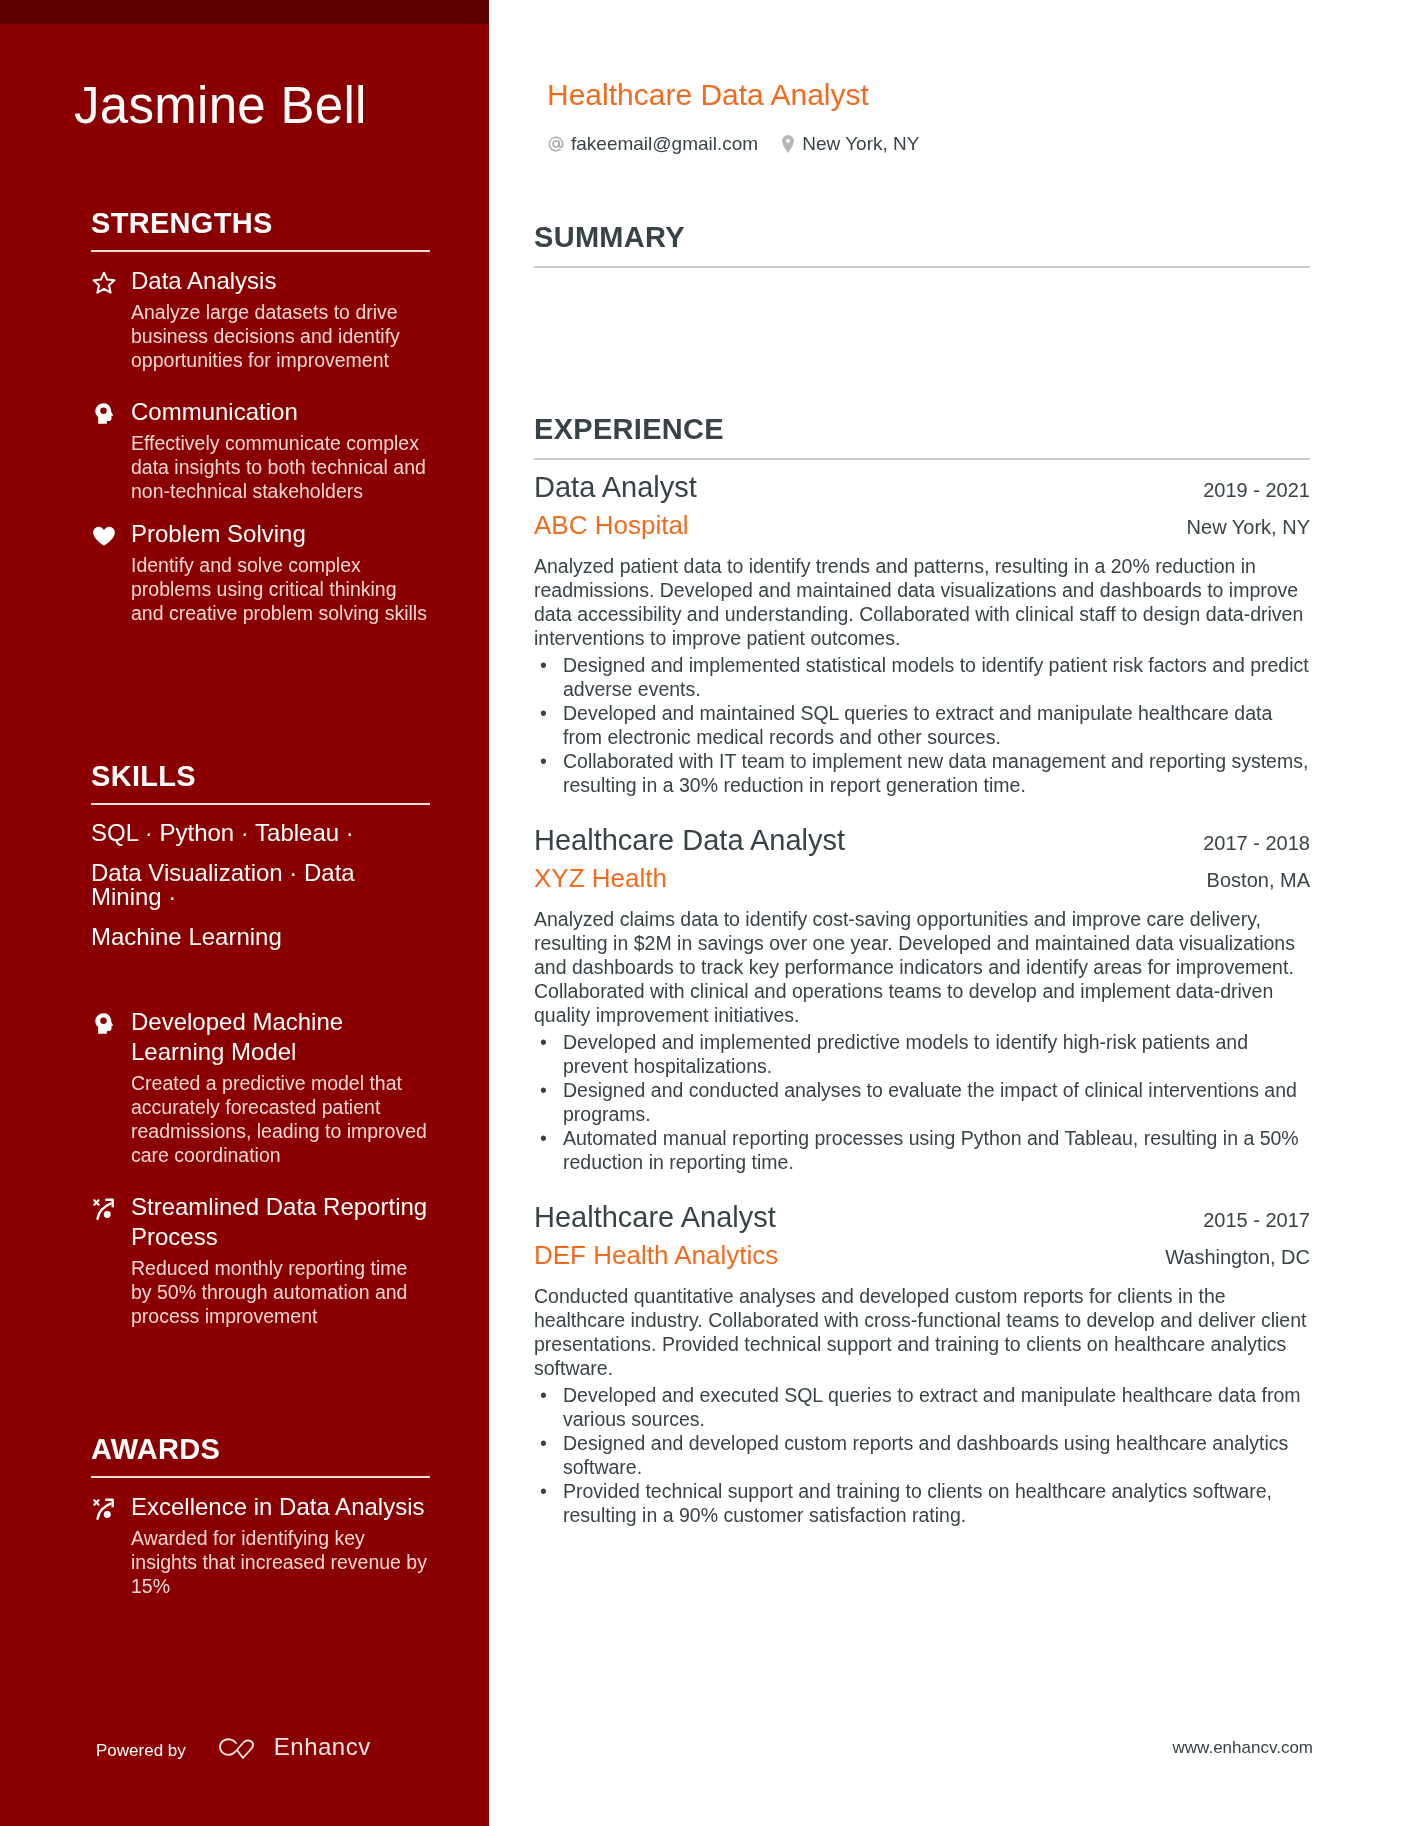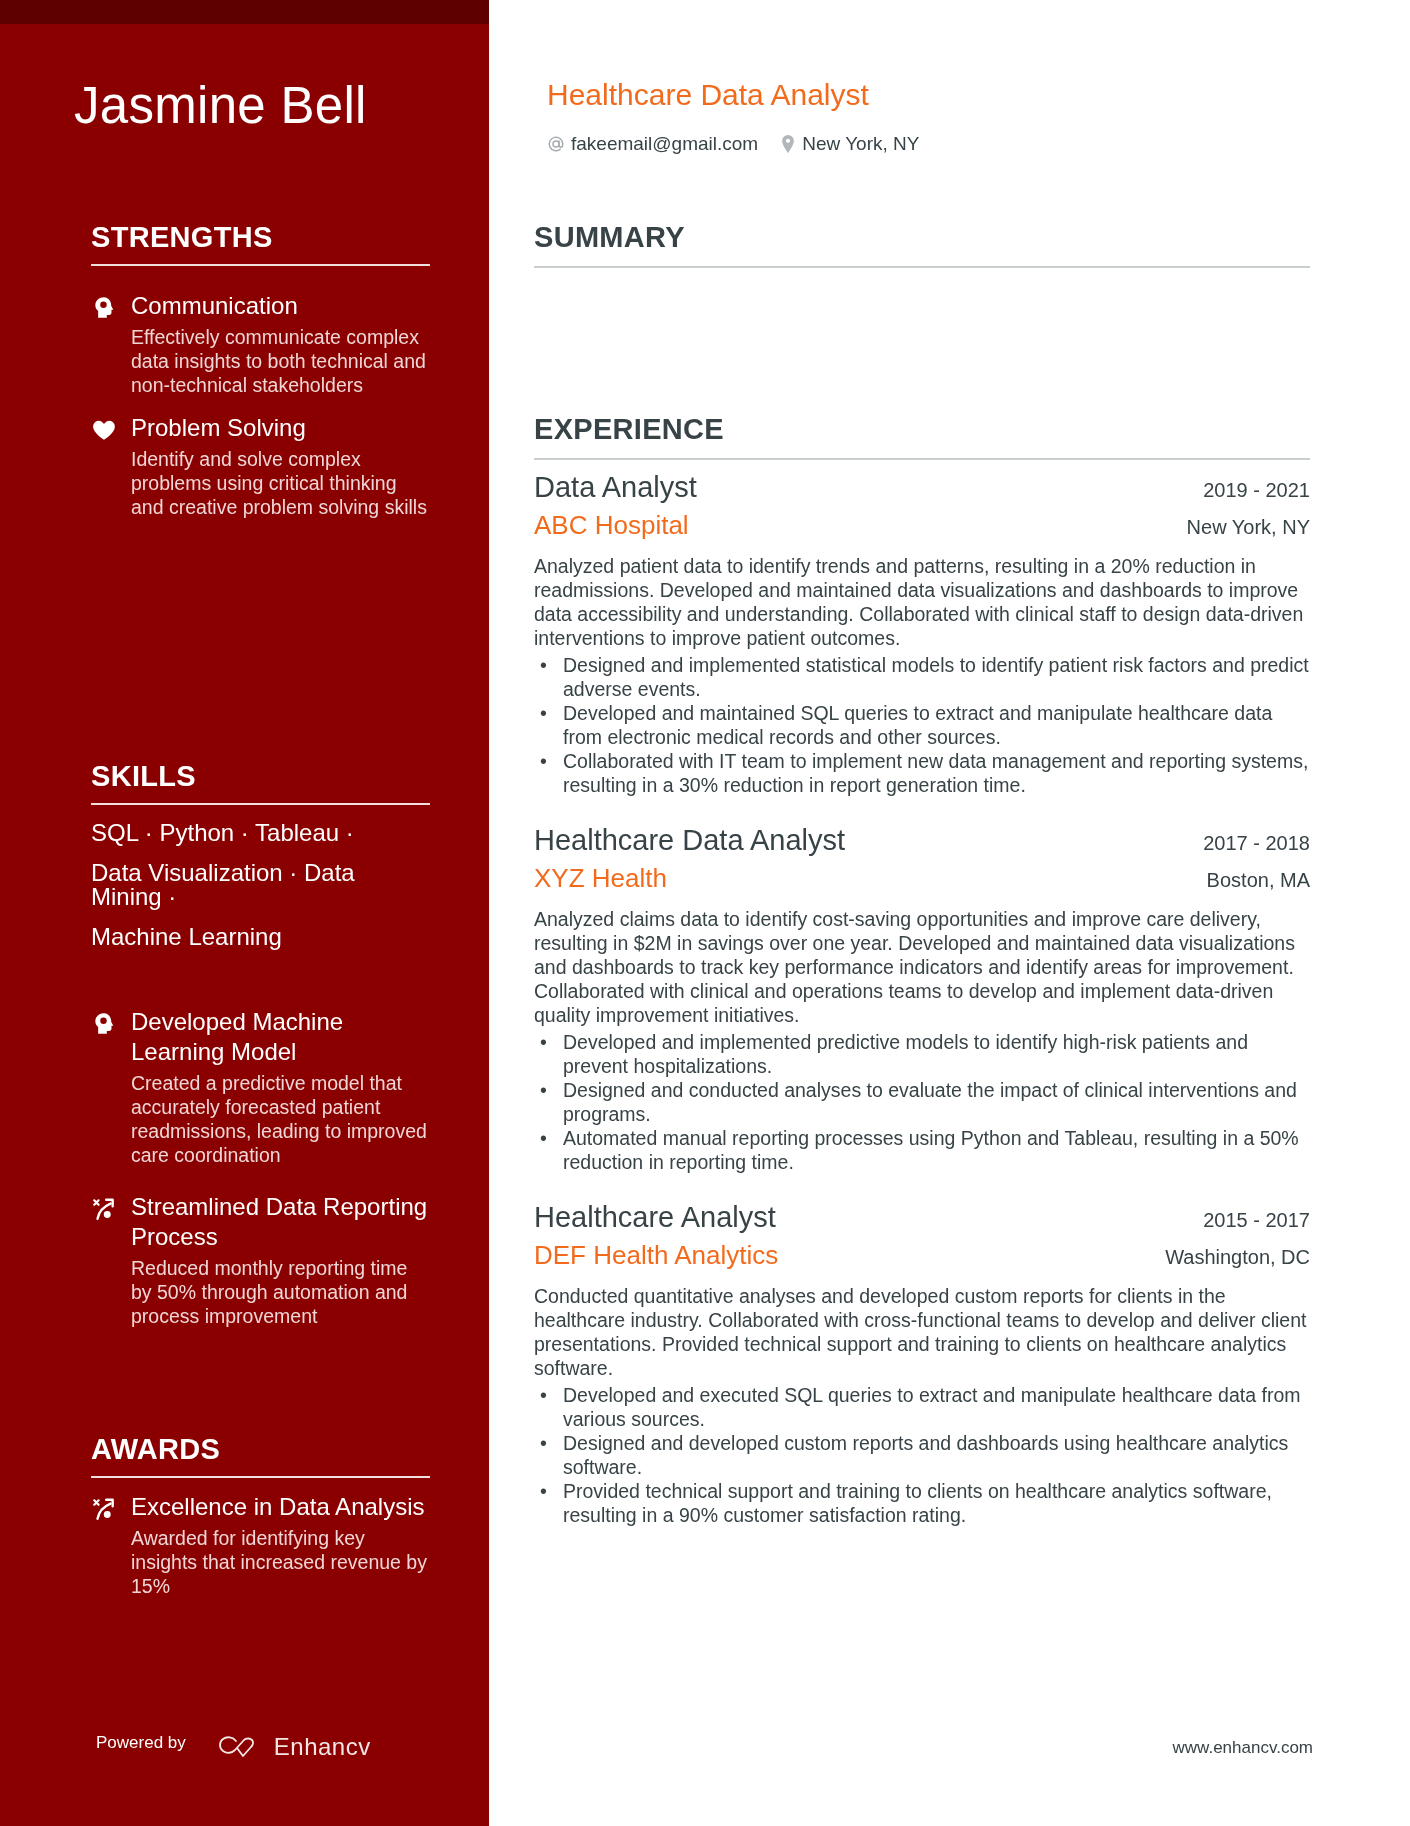--- a/index.html
+++ b/index.html
@@ -13,21 +13,21 @@
   .sb-section { position: absolute; left: 91px; width: 339px; }
   .sb-title { font-size: 29px; color: #fff; letter-spacing: 0.3px; padding-bottom: 10px; border-bottom: 2px solid #f3dede; line-height: 34px; }
   .sb-item { position: relative; padding-left: 40px; margin-top: 18px; }
   .sb-item .ico { position: absolute; left: 0; top: 4px; width: 26px; height: 26px; }
   .sb-item .ttl { font-size: 24px; line-height: 30px; color: #fff; }
   .sb-item .desc { font-size: 19.5px; line-height: 24px; color: #f0d6d6; margin-top: 4px; }
 
   .skills-line { font-size: 24px; color: #fff; line-height: 24px; margin-top: 16px; }
   .skills-line + .skills-line { margin-top: 16px; }
 
-  .powered { position: absolute; left: 96px; top: 1733px; display: flex; align-items: flex-start; }
+  .powered { position: absolute; left: 96px; top: 1733px; display: flex; align-items: flex-end; }
   .powered .lbl { font-size: 17px; color: #fff; }
   .powered .logo { margin-left: 28px; width: 48px; height: 26px; }
   .powered .brand { margin-left: 12px; font-size: 24px; color: #f3e6e6; letter-spacing: 0.5px; }
 
   .main { position: absolute; left: 534px; top: 0; width: 776px; color: #384347; }
   .job-title { position: absolute; left: 13px; top: 78px; font-size: 30px; color: #f26b1d; }
   .contact { position: absolute; left: 13px; top: 133px; display: flex; align-items: center; font-size: 19px; color: #384347; }
   .contact .ci { display: flex; align-items: center; margin-right: 22px; }
   .contact .ci svg { margin-right: 6px; }
 
@@ -49,23 +49,32 @@
 
   .site { position: absolute; right: 97px; top: 1738px; font-size: 17px; color: #384347; }
 </style>
 </head>
 <body>
 
 <aside class="sidebar">
   <div class="topband"></div>
   <h1 class="name">Jasmine Bell</h1>
 
-  <section class="sb-section" style="top:220px;">
+  <section class="sb-section" style="top:206px;">
     <h2 class="sb-title">STRENGTHS</h2>
 
+    <div class="sb-item" style="margin-top:14px;">
+      <span class="ico">
+        <svg width="26" height="26" viewBox="0 0 24 24">
+            <path d="M12 2.5l2.9 6.3 6.8.7-5.1 4.6 1.5 6.8L12 17.4l-6.1 3.5 1.5-6.8-5.1-4.6 6.8-.7z" fill="none" stroke="#fff" stroke-width="1.8" stroke-linejoin="round"></path>
+          </svg>
+      </span>
+      <div class="ttl">Data Analysis</div>
+      <div class="desc">Analyze large datasets to drive business decisions and identify opportunities for improvement</div>
+    </div>
 
     <div class="sb-item" style="margin-top:25px;">
       <span class="ico">
         <svg width="26" height="26" viewBox="0 0 24 24">
             <path d="M12 2c-4.4 0-8 3.2-8 7.4 0 2.2 1 4 2.6 5.3V21h8v-2.6h2.2c1.2 0 2.1-1 2.1-2.1v-2.6h1.7l-1.9-3.6C18.7 5.5 15.8 2 12 2z" fill="#fff"></path>
             <circle cx="11.5" cy="9" r="3" fill="#8a0000"></circle>
           </svg>
       </span>
       <div class="ttl">Communication</div>
       <div class="desc">Effectively communicate complex data insights to both technical and non-technical stakeholders</div>

